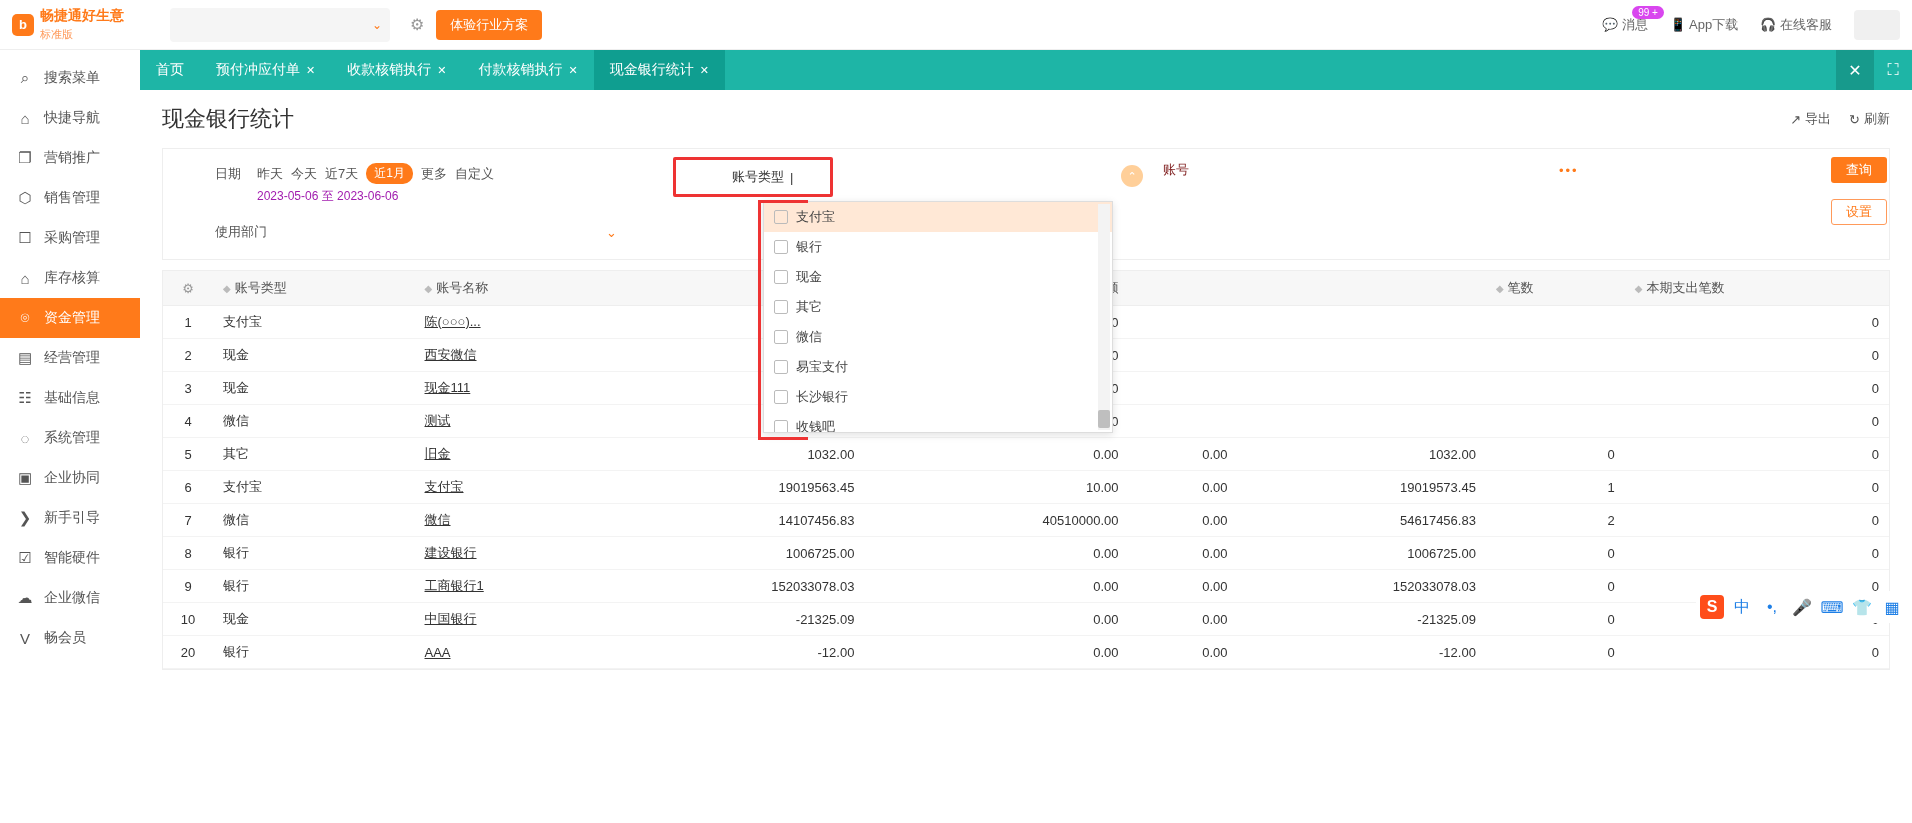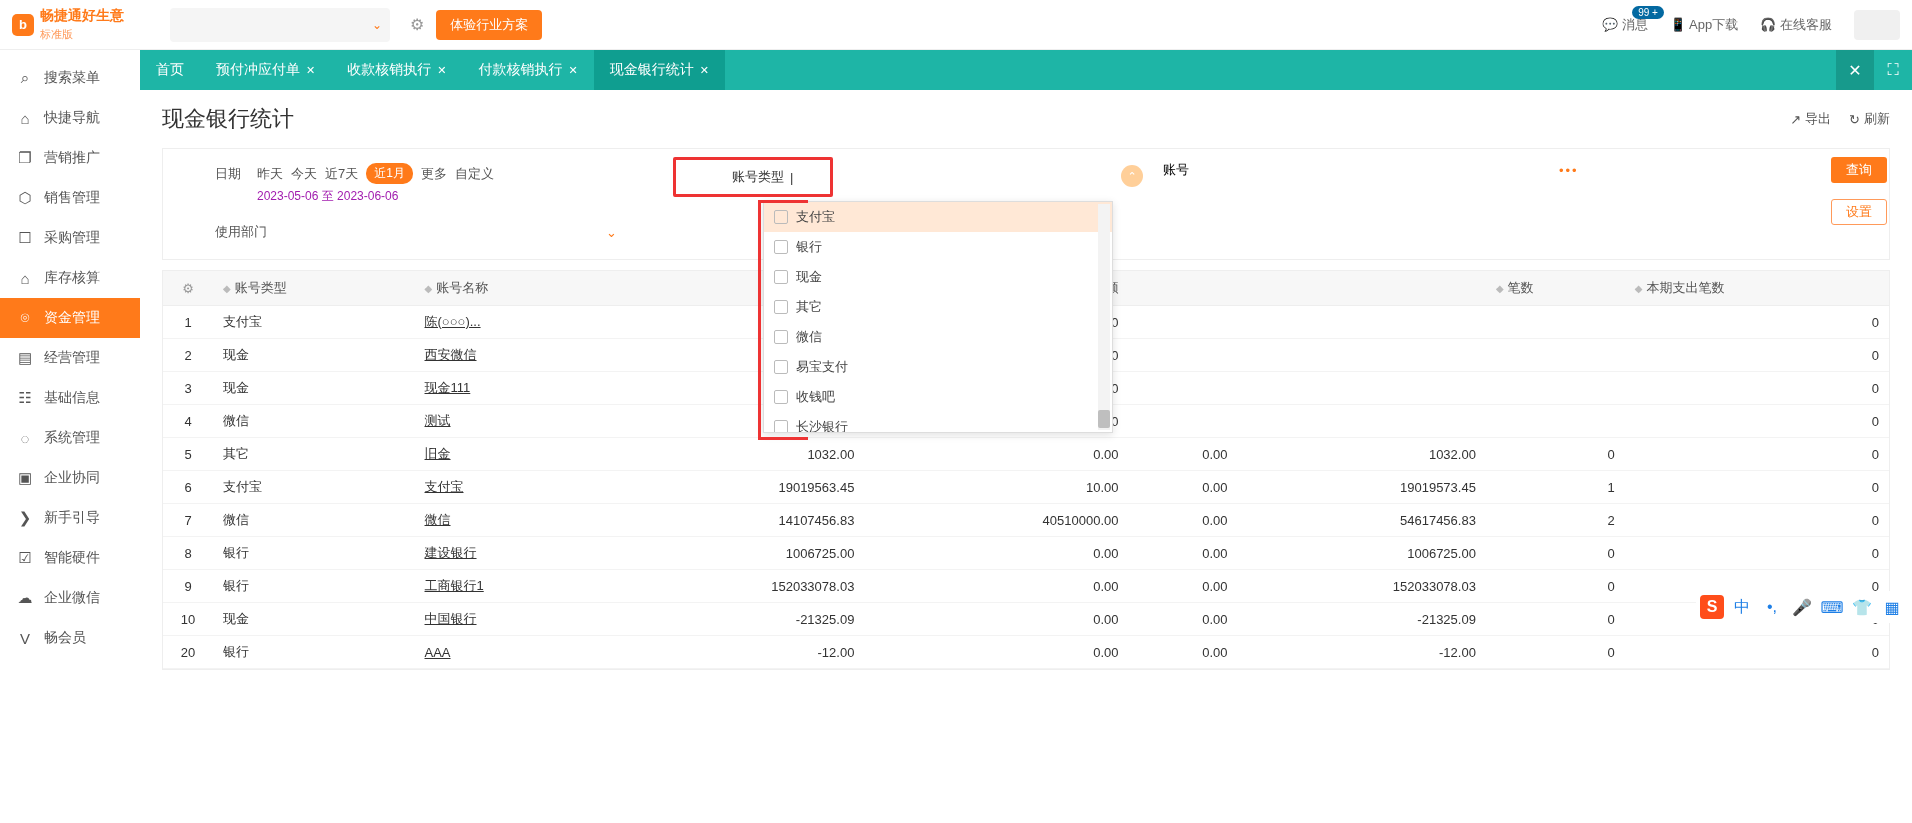--- a/index.html
+++ b/index.html
@@ -11,21 +11,21 @@
   .logo-area { width: 140px; display: flex; align-items: center; gap: 6px; }
   .logo-icon { width: 22px; height: 22px; background: #ff7a1a; border-radius: 5px; color:#fff; display:flex; align-items:center; justify-content:center; font-weight:bold; }
   .logo-text { font-size: 14px; color: #ff7a1a; font-weight: 600; }
   .logo-sub { font-size: 11px; color: #ff9a5a; margin-top: 2px; }
   .tenant-box { width: 220px; height: 34px; margin-left: 18px; background:#f5f5f5; border-radius:4px; display:flex; align-items:center; justify-content:flex-end; padding-right:8px; }
   .tenant-caret { color:#ff7a1a; font-size:12px; }
   .gear { margin-left: 20px; color:#999; font-size:16px; }
   .orange-btn { margin-left: 12px; background:#ff7a1a; color:#fff; padding: 6px 14px; border-radius:4px; font-size:13px; border:none; cursor:pointer; }
   .topbar-right { margin-left:auto; display:flex; align-items:center; gap:22px; color:#666; font-size:13px; }
   .msg-badge { position:relative; }
-  .badge-num { position:absolute; top:-10px; right:-16px; background:#0369a1; color:#fff; border-radius:9px; font-size:10px; padding:1px 6px; }
+  .badge-num { position:absolute; top:-10px; right:-16px; background:#d946ef; color:#fff; border-radius:9px; font-size:10px; padding:1px 6px; }
   .avatar-ph { width:46px; height:30px; background:#f0f0f0; border-radius:4px; }
 
   
   .body { flex:1; display:flex; min-height:0; }
   .sidebar { width: 140px; border-right: 0; padding-top: 8px; }
   .side-item { display:flex; align-items:center; gap:10px; padding: 11px 16px; color:#555; font-size:14px; cursor:pointer; }
   .side-item.active { background:#ff7a1a; color:#fff; }
   .side-icon { width:18px; text-align:center; font-size:15px; }
 
   .content { flex:1; display:flex; flex-direction:column; min-width:0; }
@@ -54,21 +54,21 @@
   .date-chips { display:flex; gap:8px; align-items:center; }
   .chip { font-size:13px; color:#555; cursor:pointer; }
   .chip.active { background:#ff7a1a; color:#fff; padding:2px 8px; border-radius:10px; font-size:12px; }
   .date-range { font-size:12px; color:#a21caf; margin-top:4px; }
 
   .type-filter-wrap { position:absolute; left:510px; top:8px; }
   .type-filter-box { border:3px solid #e33; width: 160px; padding:6px 8px 6px 56px; height:40px; display:flex; align-items:center; border-radius:2px;}
   .type-caret { position:absolute; right: -310px; top:8px; width:22px; height:22px; background:#ffcf99; border-radius:50%; display:flex; align-items:center; justify-content:center; color:#fff; font-size:11px; }
 
   .acc-filter-wrap { position:absolute; left:1000px; top:12px; display:flex; align-items:center; gap:20px;}
-  .acc-filter-label { color:#000000; }
+  .acc-filter-label { color:#7f1d1d; }
   .acc-filter-input { width:320px; border:none; border-bottom:1px solid transparent;}
   .acc-more { color:#ff7a1a; letter-spacing:2px; margin-left:10px; cursor:pointer;}
 
   .filter-row2 { margin-top: 14px; display:flex; align-items:center;}
   .dept-label { width:86px; text-align:right; margin-right: 10px; color:#555;}
   .dept-select { width:340px; border:none; height:26px; display:flex; align-items:center; justify-content:flex-end; color:#ff7a1a; }
 
   .filter-btns { position:absolute; right:2px; top:8px; display:flex; flex-direction:column; gap:16px; }
   .btn-primary { background:#ff7a1a; color:#fff; padding:4px 14px; border:none; border-radius:3px; font-size:13px; cursor:pointer;}
   .btn-outline { background:#fff; color:#ff7a1a; padding:3px 14px; border:1px solid #ff9a5a; border-radius:3px; font-size:13px; cursor:pointer;}
@@ -307,25 +307,25 @@
               <div class="dd-item">
                 <span class="dd-check"></span>
                 <span>微信</span>
               </div>
               <div class="dd-item">
                 <span class="dd-check"></span>
                 <span>易宝支付</span>
               </div>
               <div class="dd-item">
                 <span class="dd-check"></span>
+                <span>长沙银行</span>
+              </div>
+              <div class="dd-item">
+                <span class="dd-check"></span>
                 <span>收钱吧</span>
-              </div>
-              <div class="dd-item">
-                <span class="dd-check"></span>
-                <span>长沙银行</span>
               </div>
             </div>
           <div class="dd-scroll-track"></div>
           <div class="dd-scroll-thumb"></div>
         </div>
       </div>
 
       <div class="table-wrap">
         <table>
           <thead>

